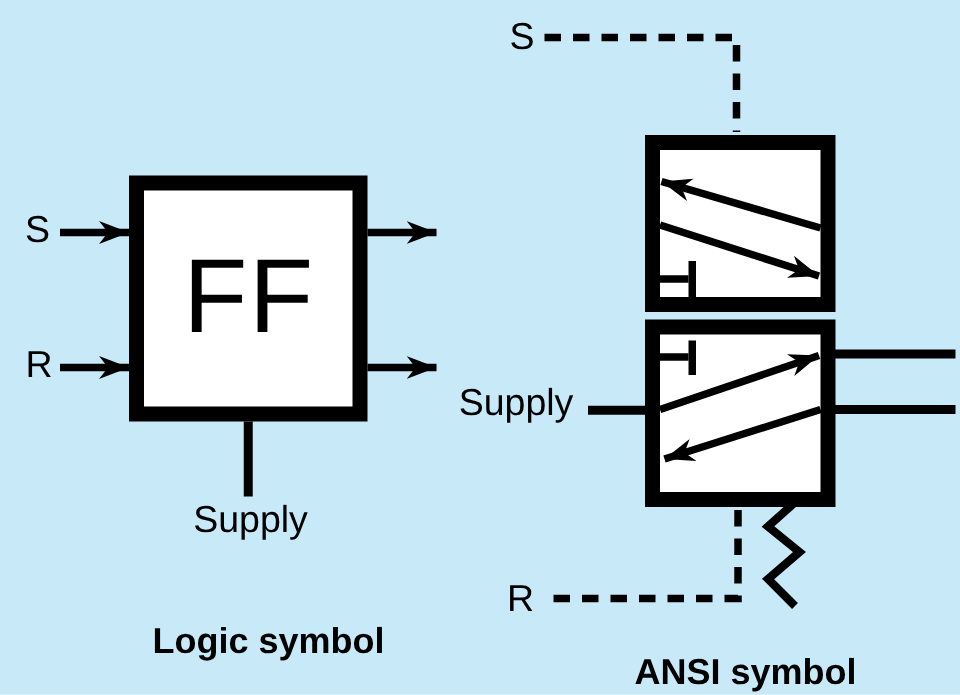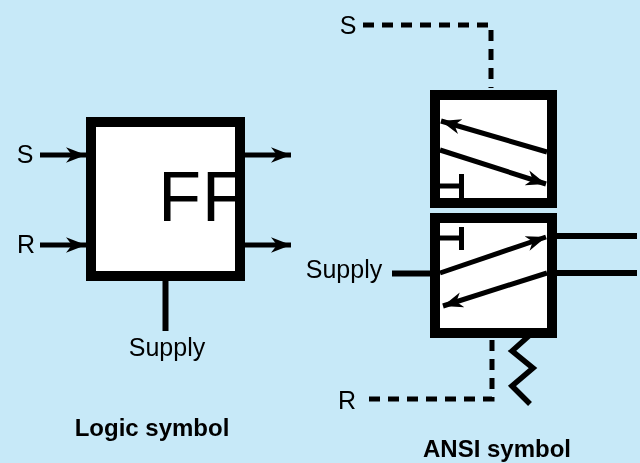--- a/index.html
+++ b/index.html
@@ -73,22 +73,22 @@
       <line x1="555" y1="273" x2="637" y2="273" stroke-width="6"></line>
 
       <path d="M492,340 V399 H363" stroke-dasharray="11 8"></path>
 
       <polyline points="531,334 512,351 533,368 512,386 530,404" stroke-width="5.5" stroke-linejoin="miter"></polyline>
     </g>
   </svg>
 
   <div class="lbl" style="left:25px; top:154px;">S</div>
   <div class="lbl" style="left:26px; top:244px;">R</div>
-  <div class="lbl big" style="left:166px; top:197px;margin-left:36px;">FF</div>
+  <div class="lbl big" style="left:166px; top:197px;">FF</div>
   <div class="lbl" style="left:167px; top:347px;">Supply</div>
-  <div class="lbl caption" style="left:152px; top:428px;">Logic symbol</div>
+  <div class="lbl caption" style="left:179px; top:428px;">Logic symbol</div>
 
   <div class="lbl" style="left:348px; top:25px;">S</div>
   <div class="lbl" style="left:344px; top:269px;">Supply</div>
   <div class="lbl" style="left:347px; top:400px;">R</div>
   <div class="lbl caption" style="left:497px; top:449px;">ANSI symbol</div>
 
 </div>
 
 </body></html>

